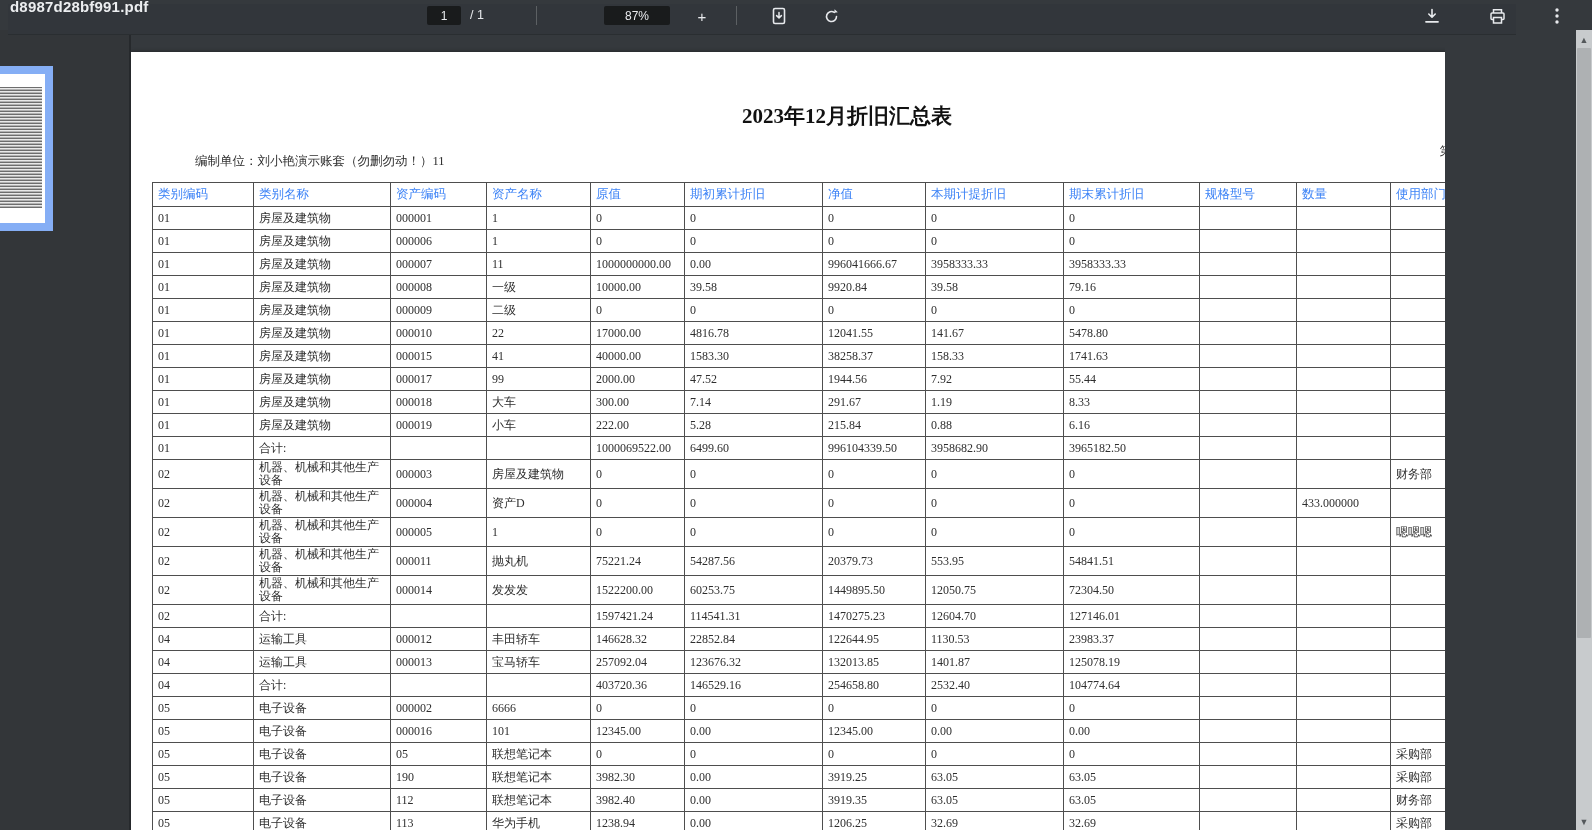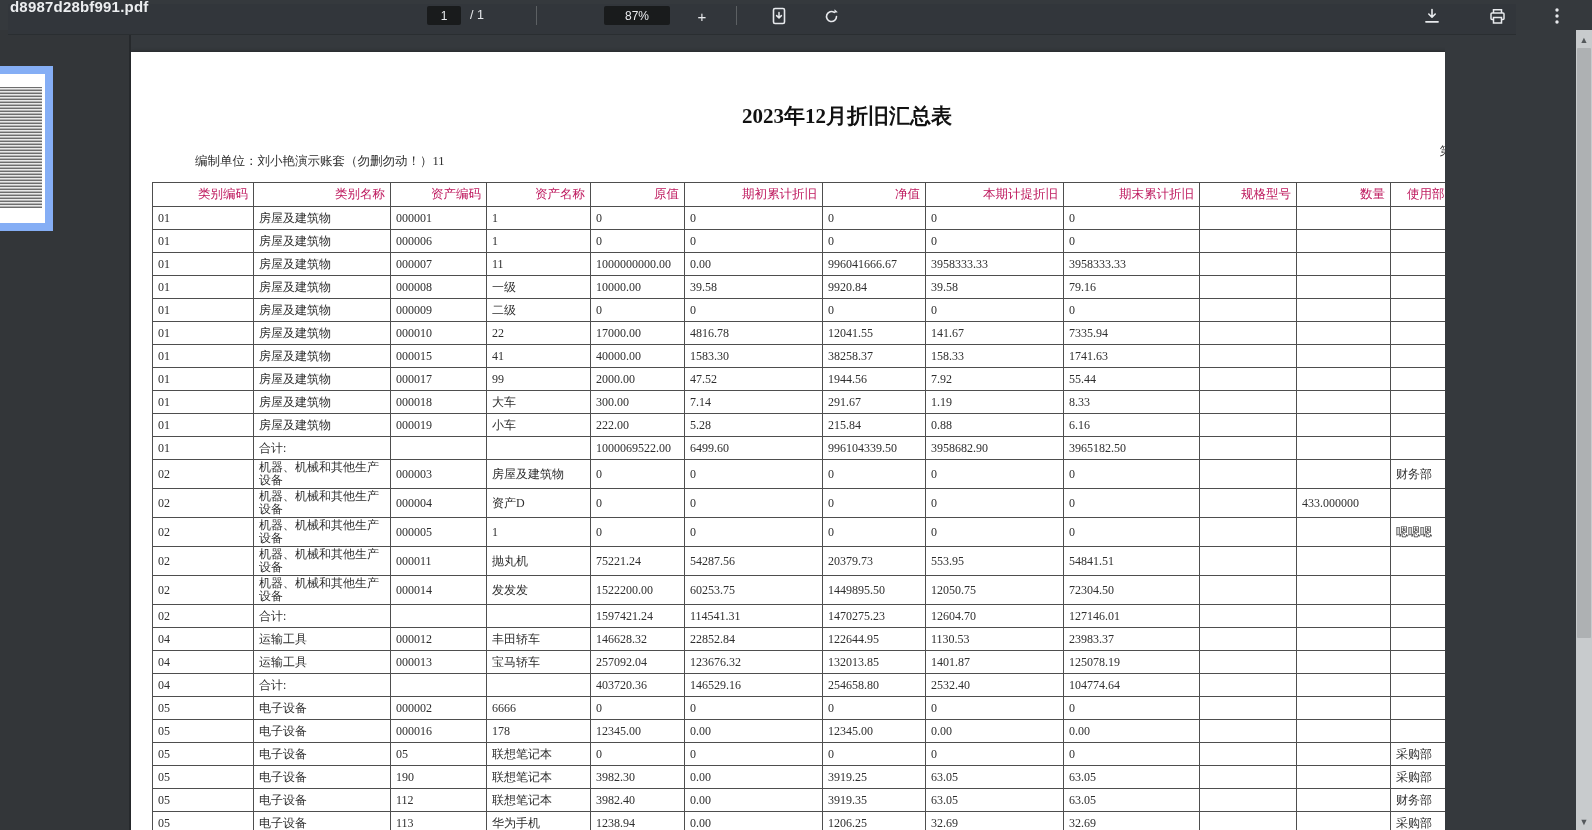--- a/index.html
+++ b/index.html
@@ -40,21 +40,21 @@
              font-size:21px;font-weight:bold;color:#111;}
   .doc-pageinfo{position:absolute;top:91px;right:60px;font-size:12px;}
   .doc-prepared{position:absolute;top:101px;left:21px;font-size:12.5px;margin-left:43px;}
   .doc-unit{position:absolute;top:110px;right:10px;font-size:12.5px;}
 
   
   .tbl-wrap{position:absolute;left:21px;top:130px;width:1393px;}
   table.doc-table{border-collapse:collapse;table-layout:fixed;width:1393px;
                   font-family:"Liberation Serif","DejaVu Serif",serif;}
   .doc-table th,.doc-table td{border:1px solid #4e4e4e;overflow:hidden;padding:1px 5px;}
-  .doc-table th{height:21px;font-size:12.5px;font-weight:normal;text-align:right;color:#be185d;}
+  .doc-table th{height:21px;font-size:12.5px;font-weight:normal;text-align:left;color:#3b82f6;}
   .doc-table td{height:20px;font-size:12px;line-height:13px;text-align:left;
                 vertical-align:middle;color:#2e2e2e;word-break:break-all;}
 
   
   .scrollbar{position:absolute;right:0;top:30px;width:16px;height:800px;background:#c8cbcd;}
   .sb-btn{position:absolute;left:0;width:16px;height:16px;display:flex;align-items:center;
           justify-content:center;color:#54585b;font-size:9px;cursor:pointer;}
   .sb-up{top:2px;}
   .sb-down{bottom:0px;}
   .sb-thumb{position:absolute;left:1px;top:18px;width:14px;height:590px;background:#aeb1b3;
@@ -253,21 +253,21 @@
               </tr>
               <tr>
                 <td>01</td>
                 <td>房屋及建筑物</td>
                 <td>000010</td>
                 <td>22</td>
                 <td>17000.00</td>
                 <td>4816.78</td>
                 <td>12041.55</td>
                 <td>141.67</td>
-                <td>7335.94</td>
+                <td>5478.80</td>
                 <td></td>
                 <td></td>
                 <td></td>
                 <td></td>
               </tr>
               <tr>
                 <td>01</td>
                 <td>房屋及建筑物</td>
                 <td>000015</td>
                 <td>41</td>
@@ -488,21 +488,21 @@
                 <td>0</td>
                 <td></td>
                 <td></td>
                 <td></td>
                 <td></td>
               </tr>
               <tr>
                 <td>05</td>
                 <td>电子设备</td>
                 <td>000016</td>
-                <td>178</td>
+                <td>101</td>
                 <td>12345.00</td>
                 <td>0.00</td>
                 <td>12345.00</td>
                 <td>0.00</td>
                 <td>0.00</td>
                 <td></td>
                 <td></td>
                 <td></td>
                 <td></td>
               </tr>

